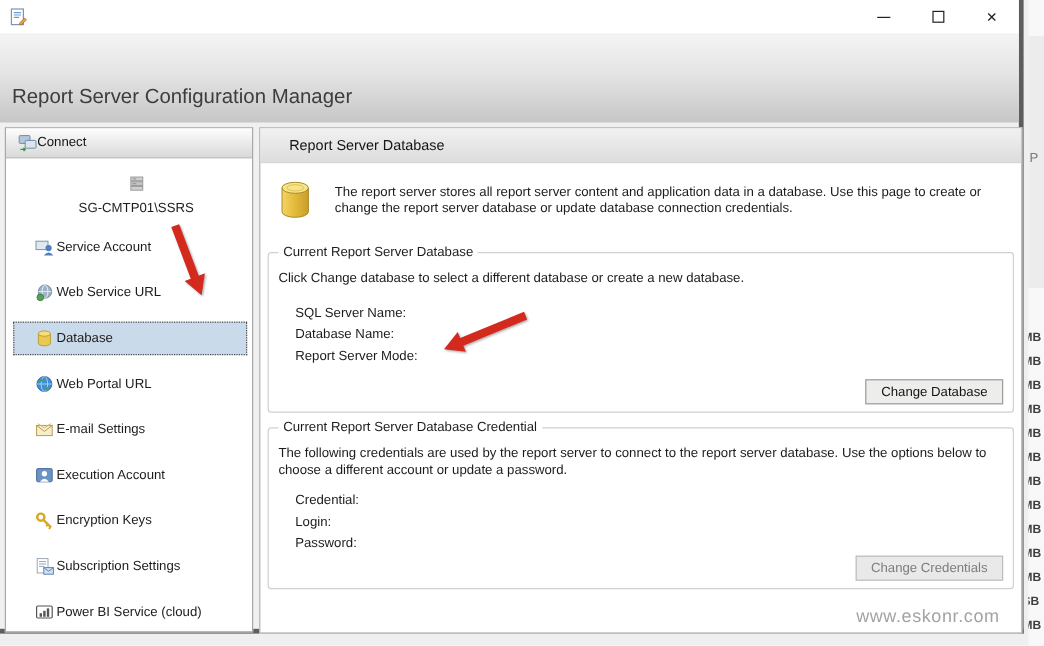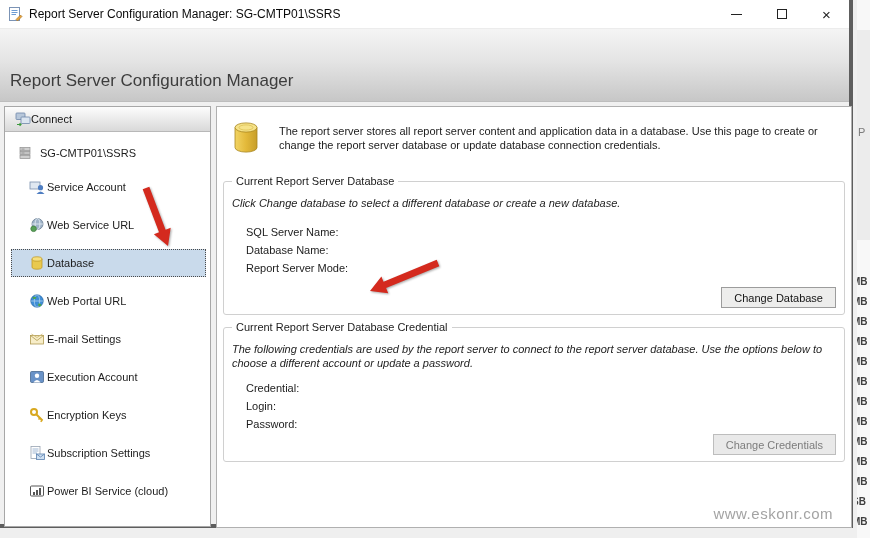--- a/index.html
+++ b/index.html
@@ -36,36 +36,36 @@
   .max-glyph { width:10px; height:10px; border:1px solid #222; }
   .close-glyph { font-size:15px; color:#222; line-height:1; }
 
   
   .band { height:73px; background:linear-gradient(180deg,#f4f4f4 0%,#e4e4e4 45%,#c7c7c7 100%); position:relative; border-bottom:1px solid #bdbdbd; }
   .band .band-title { position:absolute; left:10px; bottom:10px; font-size:17px; color:#3d3d3d; }
 
   
   .sidebar { position:absolute; left:4px; top:106px; width:207px; height:421px; background:#fff; border:1px solid #a7a7a7; }
   .sidebar-header { height:25px; background:linear-gradient(#fdfdfd,#d9d9d9); border-bottom:1px solid #b8b8b8; display:flex; align-items:center; gap:0; padding-left:10px; font-size:11px; color:#141414; }
-  .server-item { margin:13px 0 0 12px; display:flex; align-items:center; gap:7px; font-size:11px; }
+  .server-item { margin:13px 0 0 12px; display:flex; align-items:center; gap:7px; font-size:11px;flex-direction:column; }
   .nav { margin-top:12px; }
   .nav-item { height:28px; display:flex; align-items:center; gap:2px; margin:0 4px 10px 6px; padding-left:18px; font-size:11px; cursor:default; }
   .nav-item.selected { background:#c9daeb; outline:1px dotted #4a4a4a; outline-offset:-1px; }
   .icon16 { width:16px; height:16px; flex:0 0 16px; }
 
   
   .main { position:absolute; left:216px; top:106px; width:636px; height:422px; background:#fff; border:1px solid #b0b0b0; }
   .main-header { height:29px; background:linear-gradient(#f1f1f1,#dddddd); border-bottom:1px solid #d6d6d6; display:flex; align-items:center; padding-left:24px; font-size:12px; color:#141414; }
   .intro { display:flex; gap:20px; padding:15px 12px 0 16px; }
   .intro-text { width:548px; font-size:11px; line-height:13.5px; padding-top:3px; }
 
   .group { position:relative; margin:27px 6px 0 6px; border:1px solid #d0d0d0; border-radius:3px; background:#fff; height:134px; }
   .group.cred { margin-top:12px; height:135px; }
   .legend { position:absolute; top:-7px; left:8px; background:#fff; padding:0 4px; font-size:11px; color:#1c1c1c; }
-  .group-desc { margin:15px 0 0 8px; width:604px; font-size:11px; line-height:13.5px;font-style:italic; }
+  .group-desc { margin:15px 0 0 8px; width:604px; font-size:11px; line-height:13.5px; }
   .rows { margin:15px 0 0 22px; }
   .row { display:flex; height:18px; align-items:flex-start; font-size:11px; }
   .row-label { width:130px; }
   .row-value { flex:1; }
   .group-btn { position:absolute; right:8px; bottom:6px; height:21px; min-width:110px; padding:0 12px;
     background:#ededec; border:1px solid #9c9c9c; font-size:11px; color:#141414;
     display:flex; align-items:center; justify-content:center; cursor:default; font-family:inherit; }
   .group-btn.disabled { color:#7d7d7d; border-color:#bdbdbd; background:#e9e9e9; }
 
   .watermark { position:absolute; right:16px; top:505px; font-size:15px; color:#a3a3a3; letter-spacing:.5px; z-index:20; }
@@ -98,21 +98,20 @@
 <div class="window">
 
   <div class="titlebar">
     <svg class="icon16" viewBox="0 0 16 16">
       <rect x="2.5" y="1.5" width="10" height="13" fill="#ffffff" stroke="#7b93b5"></rect>
       <line x1="4.5" y1="4.5" x2="10.5" y2="4.5" stroke="#6d9bd2" stroke-width="1"></line>
       <line x1="4.5" y1="6.5" x2="10.5" y2="6.5" stroke="#6d9bd2" stroke-width="1"></line>
       <line x1="4.5" y1="8.5" x2="9" y2="8.5" stroke="#6d9bd2" stroke-width="1"></line>
       <path d="M9,13.5 L13.5,9 L15,10.5 L10.5,15 z" fill="#e8a33d" stroke="#9c6b1e" stroke-width="0.6"></path>
     </svg>
-    <span class="title">Report Server Configuration Manager: SG-CMTP01\SSRS</span>
     <div class="tb-controls">
       <div class="tb-btn">
           <span class="min-glyph"></span>
         </div>
       <div class="tb-btn">
           <span class="max-glyph"></span>
         </div>
       <div class="tb-btn">
           <span class="close-glyph">×</span>
         </div>
@@ -231,20 +230,23 @@
           <rect x="7" y="7" width="2" height="5" fill="#555555"></rect>
           <rect x="10" y="5" width="2" height="7" fill="#555555"></rect>
         </svg>
         <span>Power BI Service (cloud)</span>
       </div>
 
     </div>
   </div>
 
   <div class="main">
+    <div class="main-header">
+      <span>Report Server Database</span>
+    </div>
 
     <div class="intro">
       <svg width="26" height="32" viewBox="0 0 26 32">
         <defs>
           <linearGradient id="gold" x1="0" y1="0" x2="1" y2="0">
             <stop offset="0" stop-color="#f2d464"></stop>
               <stop offset="0.5" stop-color="#e3b93a"></stop>
               <stop offset="1" stop-color="#c79e2a"></stop>
           </linearGradient>
         </defs>

